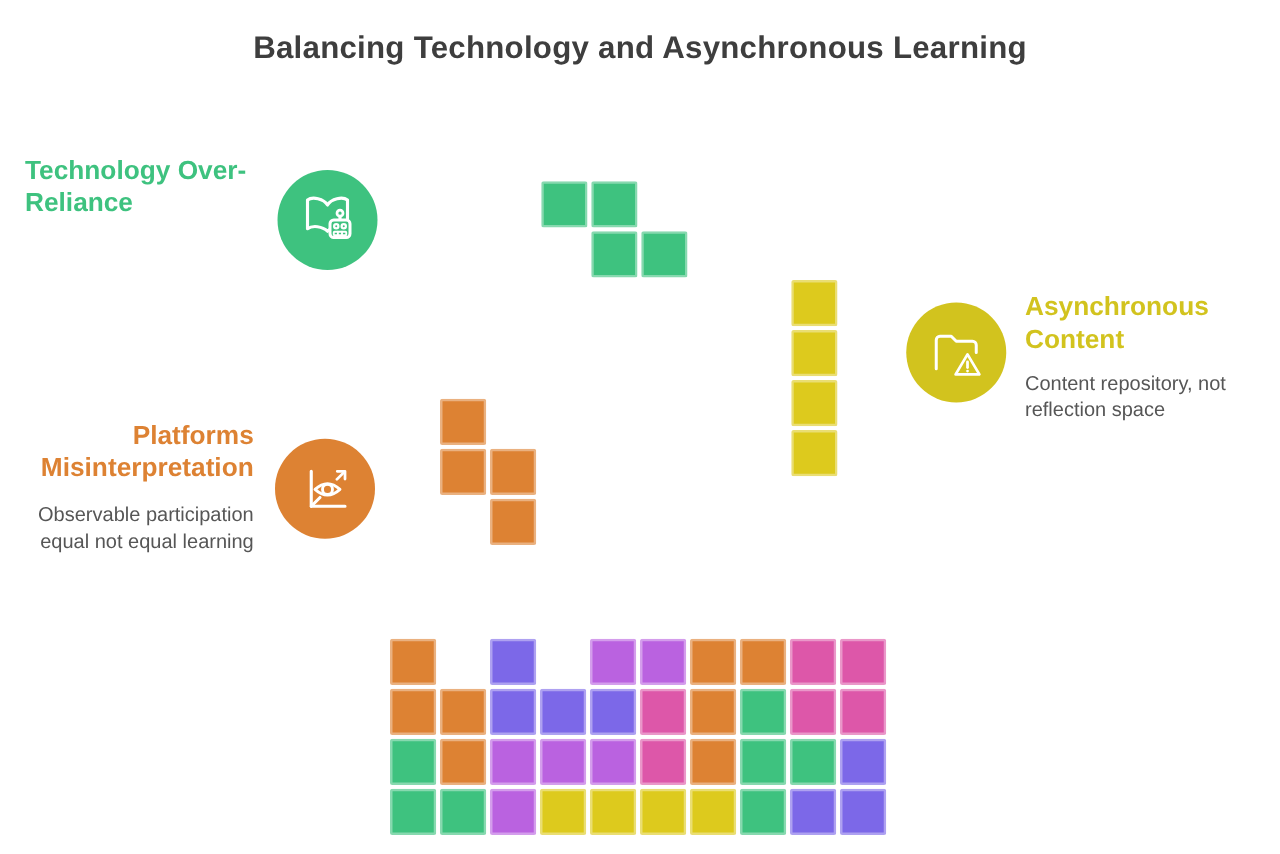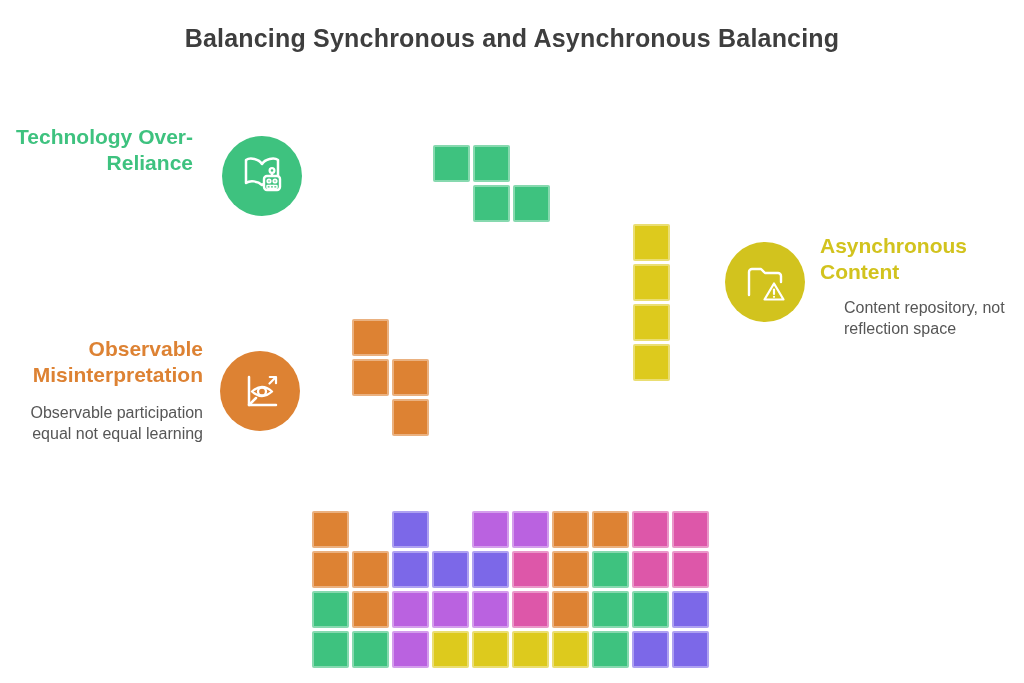--- a/index.html
+++ b/index.html
@@ -13,68 +13,68 @@
   .title{
     position:absolute;top:24px;left:0;width:1024px;margin:0;
     text-align:center;font-size:25px;line-height:28px;font-weight:bold;
     color:var(--titleText);letter-spacing:.2px;
   }
 
   .callout{position:absolute;margin:0;}
   .callout h2{margin:0;font-size:21px;line-height:26px;font-weight:bold;}
   .callout p{margin:14px 0 0 0;font-size:16px;line-height:21px;color:var(--bodyText);}
 
-  .callout.technology{top:124px;left:7px;width:186px;text-align:right;}
+  .callout.technology{top:124px;left:20px;width:186px;}
   .callout.technology h2{color:var(--green);}
   .callout.visibility{top:336px;left:17px;width:186px;text-align:right;}
   .callout.visibility h2{color:var(--orange);}
   .callout.asynchronous{top:233px;left:820px;width:188px;text-align:left;}
   .callout.asynchronous h2{color:var(--yellowIcon);}
-  .callout.asynchronous p{margin-top:12px;margin-left:24px;}
+  .callout.asynchronous p{margin-top:12px;}
 
   .badge{
     position:absolute;width:80px;height:80px;border-radius:50%;
     display:flex;align-items:center;justify-content:center;
   }
   .badge.technology{left:222px;top:136px;background:var(--green);}
   .badge.visibility{left:220px;top:351px;background:var(--orange);}
   .badge.asynchronous{left:725px;top:242px;background:var(--yellowIcon);}
   .badge svg{display:block;}
 
   .blk{
     position:absolute;width:37px;height:37px;box-sizing:border-box;
     border:2px solid rgba(255,255,255,0.38);border-radius:2px;
   }
 </style>
 </head>
 <body>
 
 <div class="stage">
 
-  <h1 class="title">Balancing Synchronous and Asynchronous Balancing</h1>
+  <h1 class="title">Balancing Technology and Asynchronous Learning</h1>
 
   <section class="callout technology">
     <h2>Technology Over-Reliance</h2>
   </section>
   <div class="badge technology">
     <svg width="48" height="48" viewBox="0 0 48 48" fill="none" stroke="#ffffff" stroke-width="2.5" stroke-linecap="round" stroke-linejoin="round">
       <path d="M24,12 C21,7 12,5 8,8 L8,31 C12,28 20,29 24,33 C28,29 36,28 40,31 L40,8 C36,5 27,7 24,12 Z"></path>
       <line x1="34" y1="24" x2="34" y2="21"></line>
       <circle cx="34" cy="18.5" r="2.4" stroke-width="2.2"></circle>
       <rect x="26" y="24" width="16" height="14" rx="3" style="fill:var(--green)" stroke-width="2.4"></rect>
       <circle cx="31" cy="29" r="1.7" stroke-width="1.8"></circle>
       <circle cx="37" cy="29" r="1.7" stroke-width="1.8"></circle>
       <rect x="29" y="33.4" width="10" height="2.8" rx="0.6" stroke-width="1.5"></rect>
       <line x1="32.3" y1="33.4" x2="32.3" y2="36.2" stroke-width="1.5"></line>
       <line x1="35.6" y1="33.4" x2="35.6" y2="36.2" stroke-width="1.5"></line>
     </svg>
   </div>
 
   <section class="callout visibility">
-    <h2>Observable Misinterpretation</h2>
+    <h2>Platforms Misinterpretation</h2>
     <p>Observable participation equal not equal learning</p>
   </section>
   <div class="badge visibility">
     <svg width="48" height="48" viewBox="0 0 48 48" fill="none" stroke="#ffffff" stroke-width="2.5" stroke-linecap="round" stroke-linejoin="round">
       <path d="M13,10 L13,38 L40,38"></path>
       <line x1="13" y1="38" x2="20" y2="31"></line>
       <path d="M16,24.5 Q26,15.5 36,24.5 Q26,33.5 16,24.5 Z" stroke-width="2.3"></path>
       <circle cx="26" cy="24.5" r="4" stroke-width="2.3"></circle>
       <line x1="33.5" y1="16.5" x2="39.5" y2="10.5" stroke-width="2.2"></line>
       <path d="M33.8,10 L40,10 L40,16.2" stroke-width="2.2"></path>

